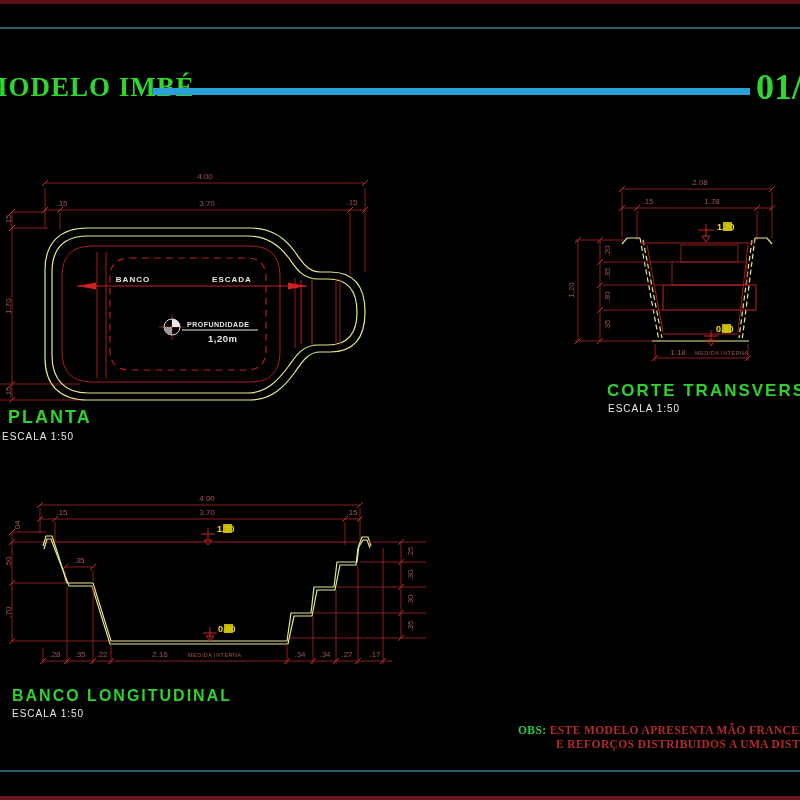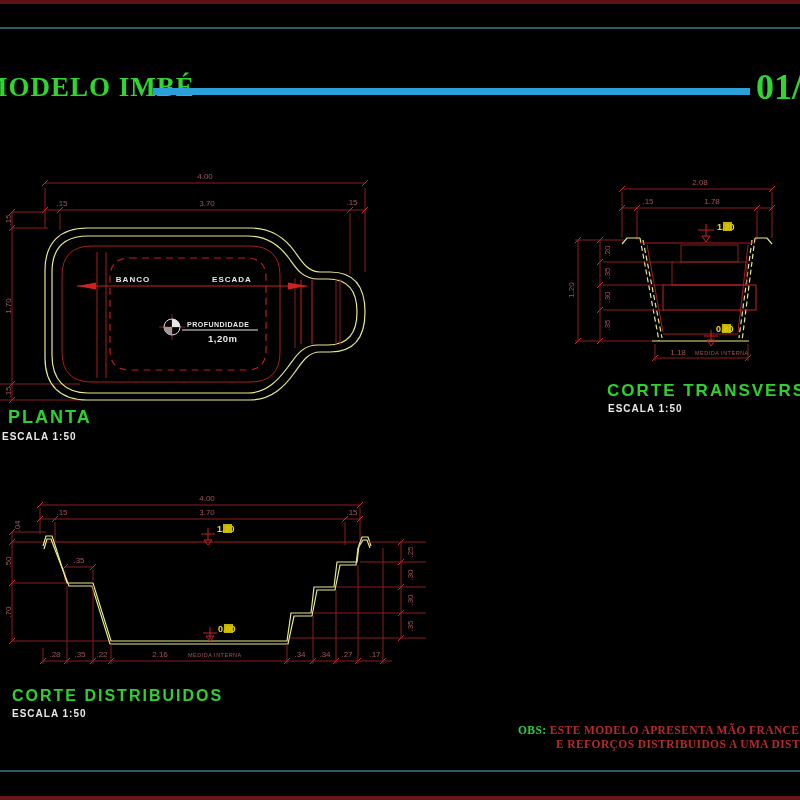--- a/index.html
+++ b/index.html
@@ -3,21 +3,21 @@
 <meta charset="utf-8">
 <style>
   html,body{margin:0;padding:0;background:#000;}
   #screen{position:relative;width:800px;height:800px;background:#000;overflow:hidden;
           font-family:"Liberation Sans",sans-serif;}
   .bar{position:absolute;left:0;width:800px;}
   .abs{position:absolute;}
   .green-title{font-family:"Liberation Serif",serif;font-weight:bold;color:#30d530;white-space:nowrap;}
   .sec-label{font-family:"Liberation Sans",sans-serif;font-weight:bold;color:#2ed12e;
              letter-spacing:2px;white-space:nowrap;}
-  .scale-label{font-family:"Liberation Sans",sans-serif;font-weight:bold;color:#e8e8e8;
+  .scale-label{font-family:"Liberation Sans",sans-serif;font-weight:normal;color:#e8e8e8;
                font-size:10px;letter-spacing:1px;white-space:nowrap;}
   .obs{font-family:"Liberation Serif",serif;font-weight:bold;font-size:11.5px;
        color:#b52a2a;letter-spacing:.4px;white-space:nowrap;line-height:14px;}
   .obs .pfx{color:#2ecc40;font-family:Liberation Serif, serif;}
   svg{position:absolute;overflow:visible;}
   svg text{font-family:"Liberation Sans",sans-serif;}
   .dimtxt{fill:#a25555;font-size:8px;}
   .dimtxt-s{fill:#a25555;font-size:5.5px;letter-spacing:.5px;}
   .wtxt{fill:#e8e8e8;font-weight:bold;font-size:8px;letter-spacing:1px;}
   .ytxt{fill:#f0e000;font-weight:bold;font-size:9px;}
@@ -318,21 +318,21 @@
       <line class="dim" x1="337" y1="587" x2="426" y2="587"></line>
       <line class="dim" x1="314" y1="613" x2="426" y2="613"></line>
       <line class="dim" x1="290" y1="638" x2="426" y2="638"></line>
       <text class="dimtxt" text-anchor="middle" transform="rotate(-90 410 552)" x="410" y="555">.25</text>
       <text class="dimtxt" text-anchor="middle" transform="rotate(-90 410 575)" x="410" y="578">.30</text>
       <text class="dimtxt" text-anchor="middle" transform="rotate(-90 410 600)" x="410" y="603">.30</text>
       <text class="dimtxt" text-anchor="middle" transform="rotate(-90 410 626)" x="410" y="629">.35</text>
     </g>
   </svg>
 
-  <div class="abs sec-label" style="left:12px;top:687px;font-size:16px;">CORTE DISTRIBUIDOS</div>
+  <div class="abs sec-label" style="left:12px;top:687px;font-size:16px;">BANCO LONGITUDINAL</div>
   <div class="abs scale-label" style="left:12px;top:708px;">ESCALA 1:50</div>
 
   <div class="abs obs" style="left:518px;top:723px;">
     <div><span class="pfx">OBS:</span> <span>ESTE MODELO APRESENTA MÃO FRANCESA AO LO</span></div>
     <div style="margin-left:38px;">E REFORÇOS DISTRIBUIDOS A UMA DISTÂNCI</div>
   </div>
 
 </div>
 
 </body></html>

